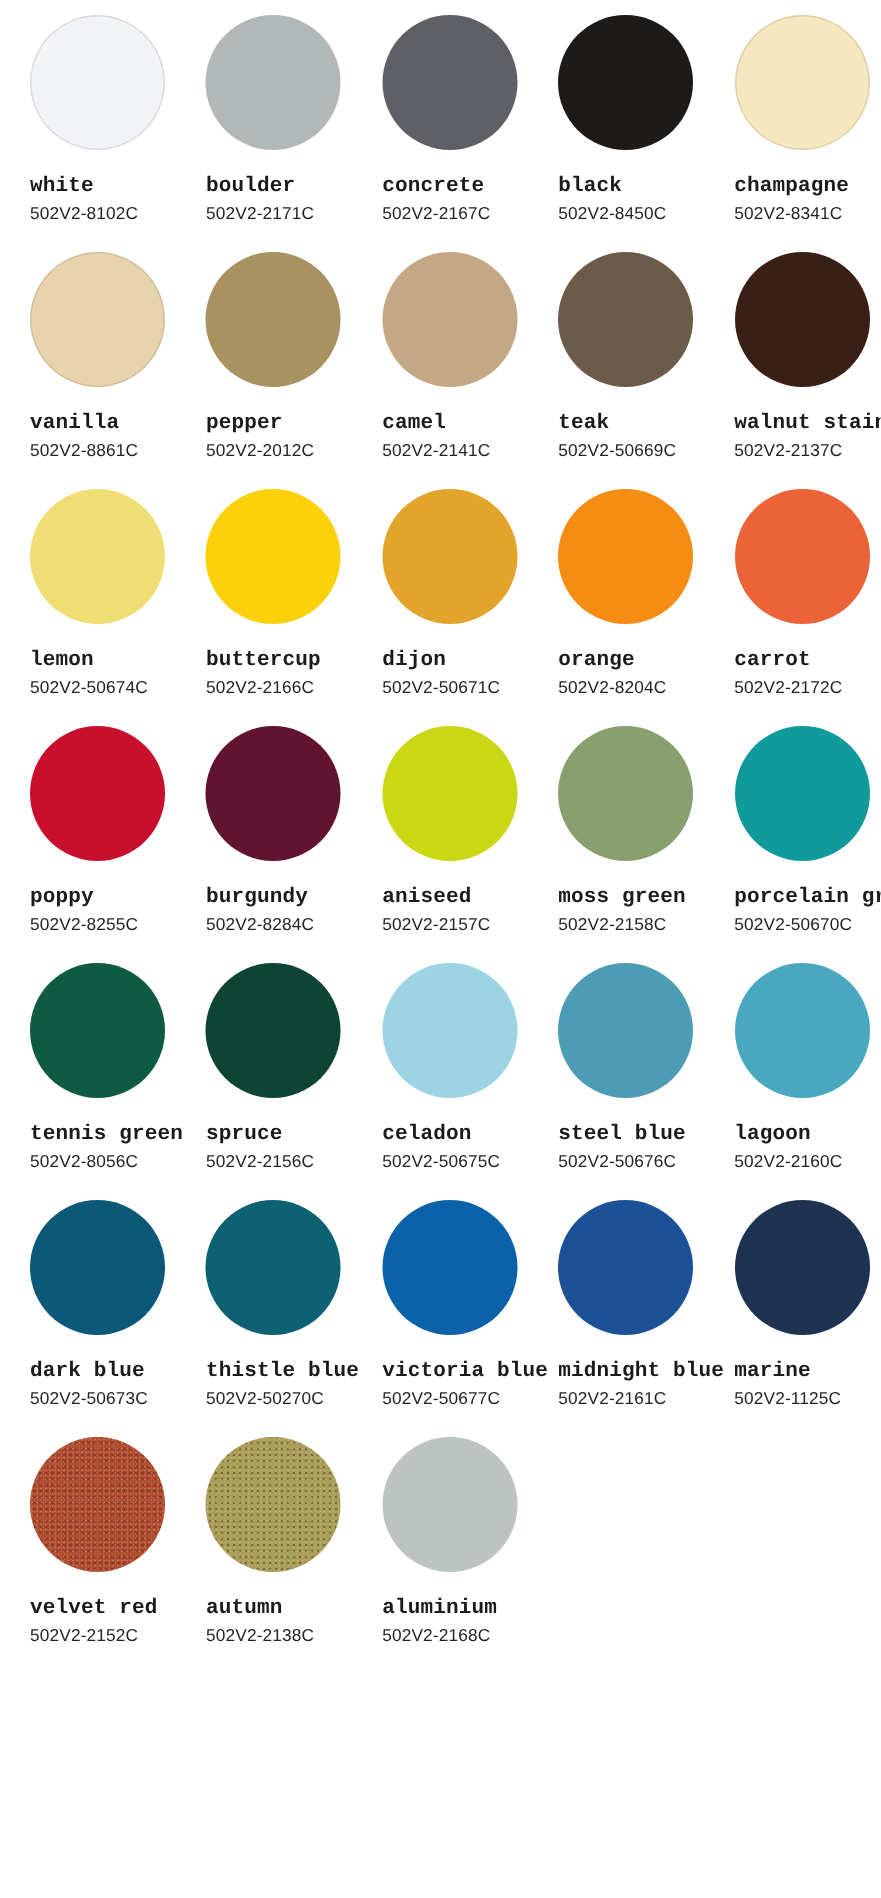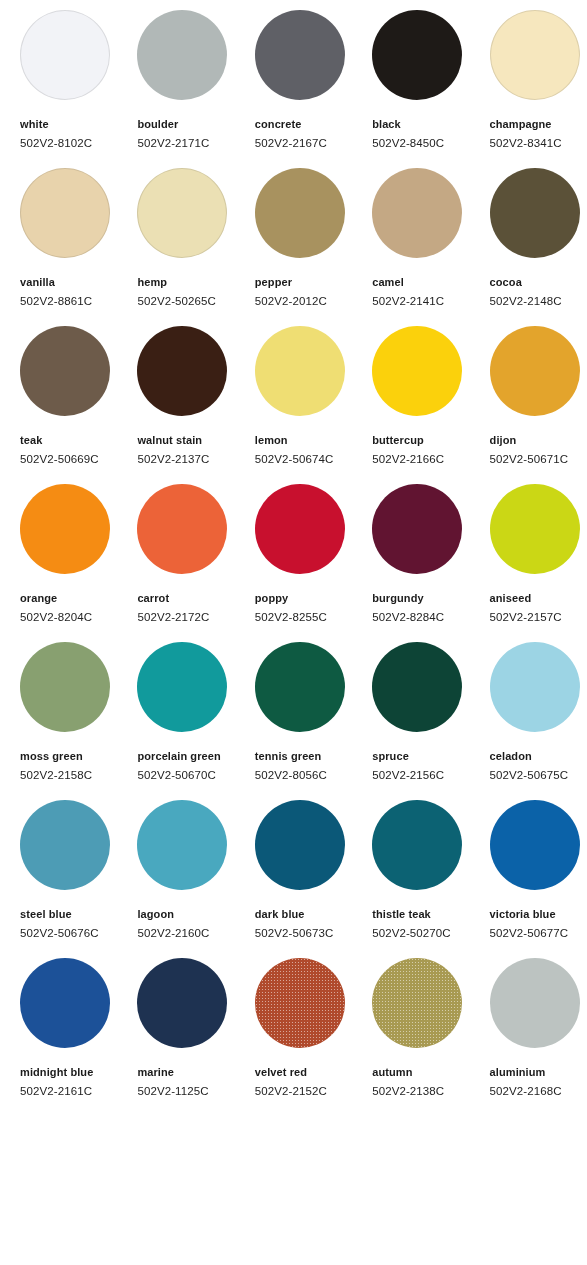--- a/index.html
+++ b/index.html
@@ -62,26 +62,27 @@
       radial-gradient(rgba(0,0,0,0.35) 0.5px, transparent 0.6px),
       radial-gradient(rgba(255,255,255,0.30) 0.4px, transparent 0.5px);
     background-size: 3px 3px, 4px 4px, 2px 2px;
     background-position: 0 0, 1px 2px, 2px 1px;
     opacity: 0.95;
     pointer-events: none;
   }
 
   .swatch-name {
     margin-top: 17px;
-    font-size: 11px;
+    font-size: 14px;
     font-weight: bold;
     color: #1b1b1b;
     letter-spacing: 0.1px;
     line-height: 14px;
     white-space: nowrap;
+    font-family: Liberation Mono, monospace;
   }
 
   .swatch-code {
     margin-top: 5px;
     font-size: 11.5px;
     font-weight: normal;
     color: #232323;
     letter-spacing: 0.1px;
     line-height: 14px;
     white-space: nowrap;
@@ -115,40 +116,30 @@
       <div class="swatch-disc ring" style="background: rgb(246, 231, 190);"></div>
       <div class="swatch-name">champagne</div>
       <div class="swatch-code">502V2-8341C</div>
     </div>
     <div class="swatch-cell">
       <div class="swatch-disc ring" style="background: rgb(232, 211, 172);"></div>
       <div class="swatch-name">vanilla</div>
       <div class="swatch-code">502V2-8861C</div>
     </div>
     <div class="swatch-cell">
-      <div class="swatch-disc ring" style="background: rgb(235, 224, 180);"></div>
-      <div class="swatch-name">hemp</div>
-      <div class="swatch-code">502V2-50265C</div>
-    </div>
-    <div class="swatch-cell">
       <div class="swatch-disc" style="background: rgb(168, 146, 95);"></div>
       <div class="swatch-name">pepper</div>
       <div class="swatch-code">502V2-2012C</div>
     </div>
     <div class="swatch-cell">
       <div class="swatch-disc" style="background: rgb(196, 168, 132);"></div>
       <div class="swatch-name">camel</div>
       <div class="swatch-code">502V2-2141C</div>
     </div>
     <div class="swatch-cell">
-      <div class="swatch-disc" style="background: rgb(91, 81, 56);"></div>
-      <div class="swatch-name">cocoa</div>
-      <div class="swatch-code">502V2-2148C</div>
-    </div>
-    <div class="swatch-cell">
       <div class="swatch-disc" style="background: rgb(109, 91, 74);"></div>
       <div class="swatch-name">teak</div>
       <div class="swatch-code">502V2-50669C</div>
     </div>
     <div class="swatch-cell">
       <div class="swatch-disc" style="background: rgb(58, 31, 20);"></div>
       <div class="swatch-name">walnut stain</div>
       <div class="swatch-code">502V2-2137C</div>
     </div>
     <div class="swatch-cell">
@@ -226,21 +217,21 @@
       <div class="swatch-name">lagoon</div>
       <div class="swatch-code">502V2-2160C</div>
     </div>
     <div class="swatch-cell">
       <div class="swatch-disc" style="background: rgb(11, 88, 120);"></div>
       <div class="swatch-name">dark blue</div>
       <div class="swatch-code">502V2-50673C</div>
     </div>
     <div class="swatch-cell">
       <div class="swatch-disc" style="background: rgb(12, 98, 115);"></div>
-      <div class="swatch-name">thistle teak</div>
+      <div class="swatch-name">thistle blue</div>
       <div class="swatch-code">502V2-50270C</div>
     </div>
     <div class="swatch-cell">
       <div class="swatch-disc" style="background: rgb(11, 98, 168);"></div>
       <div class="swatch-name">victoria blue</div>
       <div class="swatch-code">502V2-50677C</div>
     </div>
     <div class="swatch-cell">
       <div class="swatch-disc" style="background: rgb(28, 81, 152);"></div>
       <div class="swatch-name">midnight blue</div>

